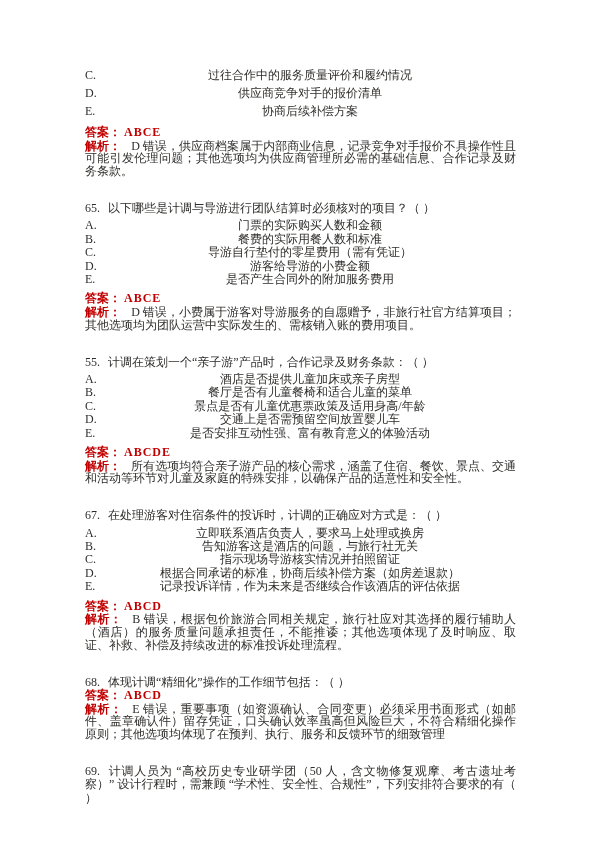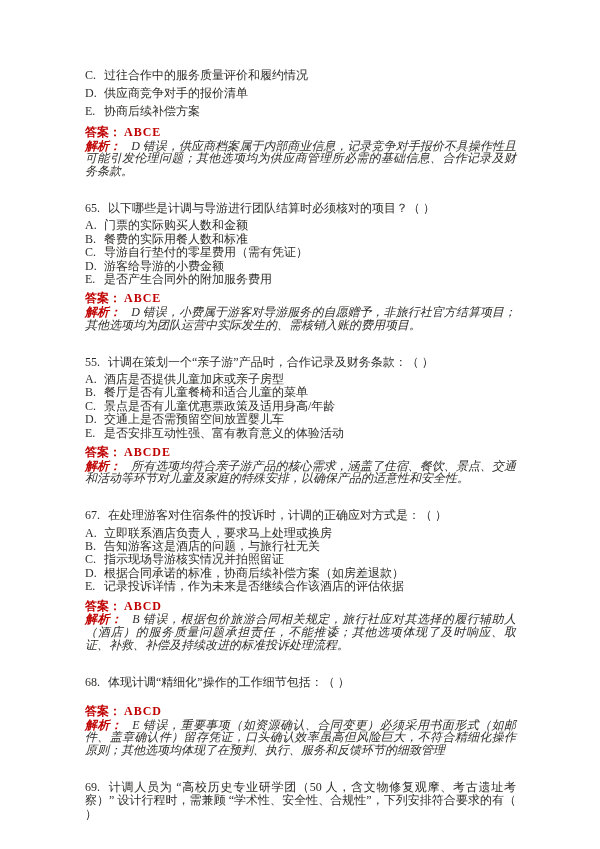--- a/index.html
+++ b/index.html
@@ -23,35 +23,34 @@
   .stem {
     margin: 0 0 4px 0;
     line-height: 13.5px;
     text-align: justify;
   }
   .qnum { padding-right: 8px; }
   .options { margin: 0; }
   .option { display: flex; line-height: 13.4px; }
   .options.loose .option { line-height: 18px; }
   .opt-letter { flex: none; width: 19px; }
-  .opt-text { flex: 1; }
+  .opt-text { flex: 1; text-align: center; }
   .answer-line {
     margin-top: 6px;
     line-height: 13.5px;
     font-weight: bold;
     color: var(--red);
   }
   .answer-line.tight { margin-top: 0; }
   .ans-label { padding-right: 3px; }
   .ans-value { letter-spacing: 1px; }
   .analysis {
     margin: 0;
     line-height: 12.8px;
     text-align: justify;
-    font-style: italic;
   }
   .ana-label {
     color: var(--red);
     font-weight: bold;
     padding-right: 10px;
   }
 </style>
 </head>
 <body>
 
@@ -177,21 +176,21 @@
       </div>
       <div class="answer-line">
         <span class="ans-label">答案：</span><span class="ans-value">ABCD</span>
       </div>
       <p class="analysis">
         <span class="ana-label">解析：</span><span class="ana-text">B 错误，根据包价旅游合同相关规定，旅行社应对其选择的履行辅助人（酒店）的服务质量问题承担责任，不能推诿；其他选项体现了及时响应、取证、补救、补偿及持续改进的标准投诉处理流程。</span>
       </p>
     </section>
 
     <section class="qblock">
-      <p class="stem" style="margin-bottom:16px;">
+      <p class="stem" style="margin-bottom:0;">
         <span class="qnum">68.</span><span>体现计调“精细化”操作的工作细节包括：（ ）</span>
       </p>
       <div class="answer-line tight">
         <span class="ans-label">答案：</span><span class="ans-value">ABCD</span>
       </div>
       <p class="analysis">
         <span class="ana-label">解析：</span><span class="ana-text">E 错误，重要事项（如资源确认、合同变更）必须采用书面形式（如邮件、盖章确认件）留存凭证，口头确认效率虽高但风险巨大，不符合精细化操作原则；其他选项均体现了在预判、执行、服务和反馈环节的细致管理</span>
       </p>
     </section>
 

